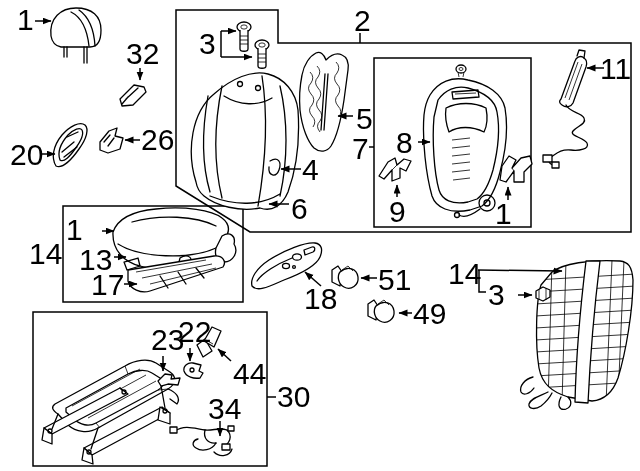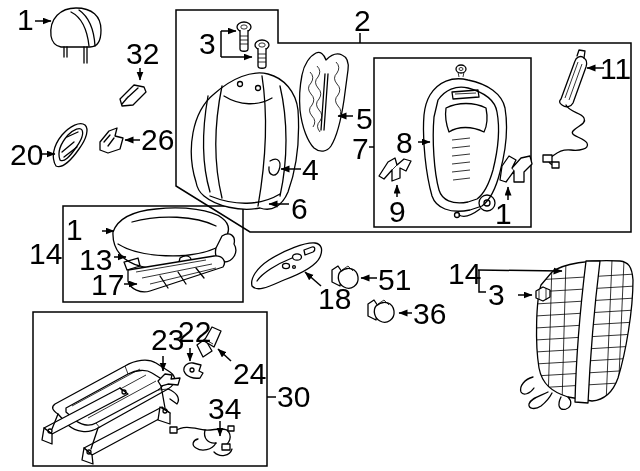--- a/index.html
+++ b/index.html
@@ -279,25 +279,25 @@
 <div class="co" style="left:396px;top:125px">8</div>
 <div class="co" style="left:389px;top:194px">9</div>
 <div class="co" style="left:495px;top:196px">1</div>
 <div class="co" style="left:600px;top:51px">11</div>
 <div class="co" style="left:448px;top:256px">14</div>
 <div class="co" style="left:488px;top:277px">3</div>
 <div class="co" style="left:29px;top:236px">14</div>
 <div class="co" style="left:66px;top:212px">1</div>
 <div class="co" style="left:79px;top:242px">13</div>
 <div class="co" style="left:91px;top:267px">17</div>
-<div class="co" style="left:318px;top:281px">18</div>
+<div class="co" style="left:304px;top:281px">18</div>
 <div class="co" style="left:10px;top:137px">20</div>
 <div class="co" style="left:277px;top:379px">30</div>
 <div class="co" style="left:208px;top:391px">34</div>
 <div class="co" style="left:178px;top:314px">22</div>
 <div class="co" style="left:151px;top:322px">23</div>
-<div class="co" style="left:233px;top:356px">24</div>
+<div class="co" style="left:233px;top:356px">44</div>
 <div class="co" style="left:126px;top:36px">32</div>
 <div class="co" style="left:141px;top:122px">26</div>
-<div class="co" style="left:413px;top:296px">36</div>
+<div class="co" style="left:413px;top:296px">49</div>
 <div class="co" style="left:378px;top:262px">51</div>
 
 </div>
 
 </body></html>

